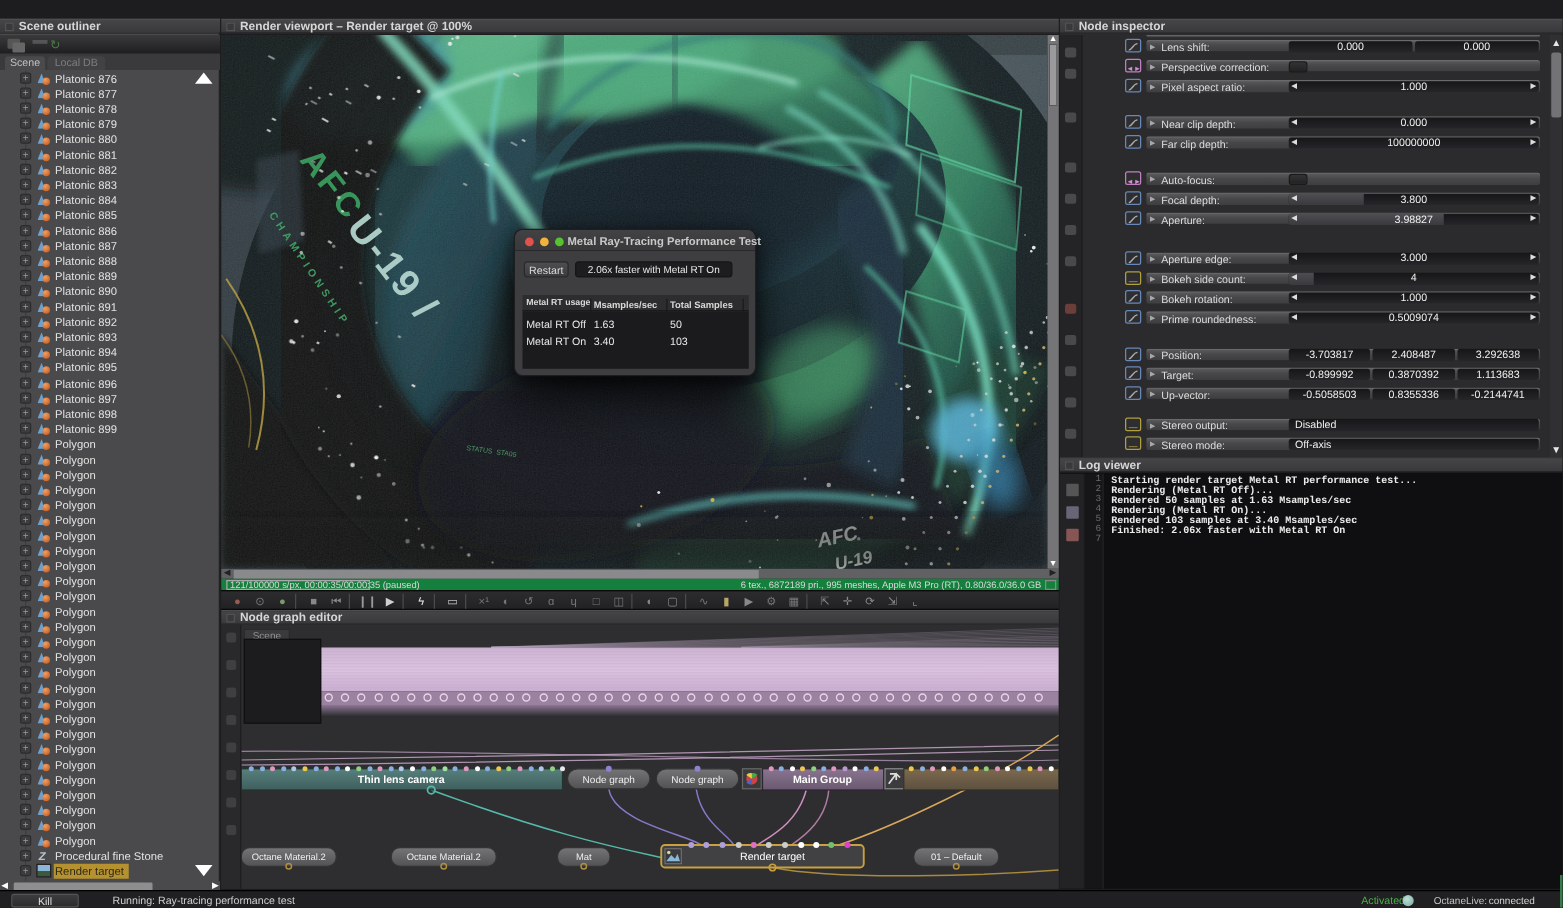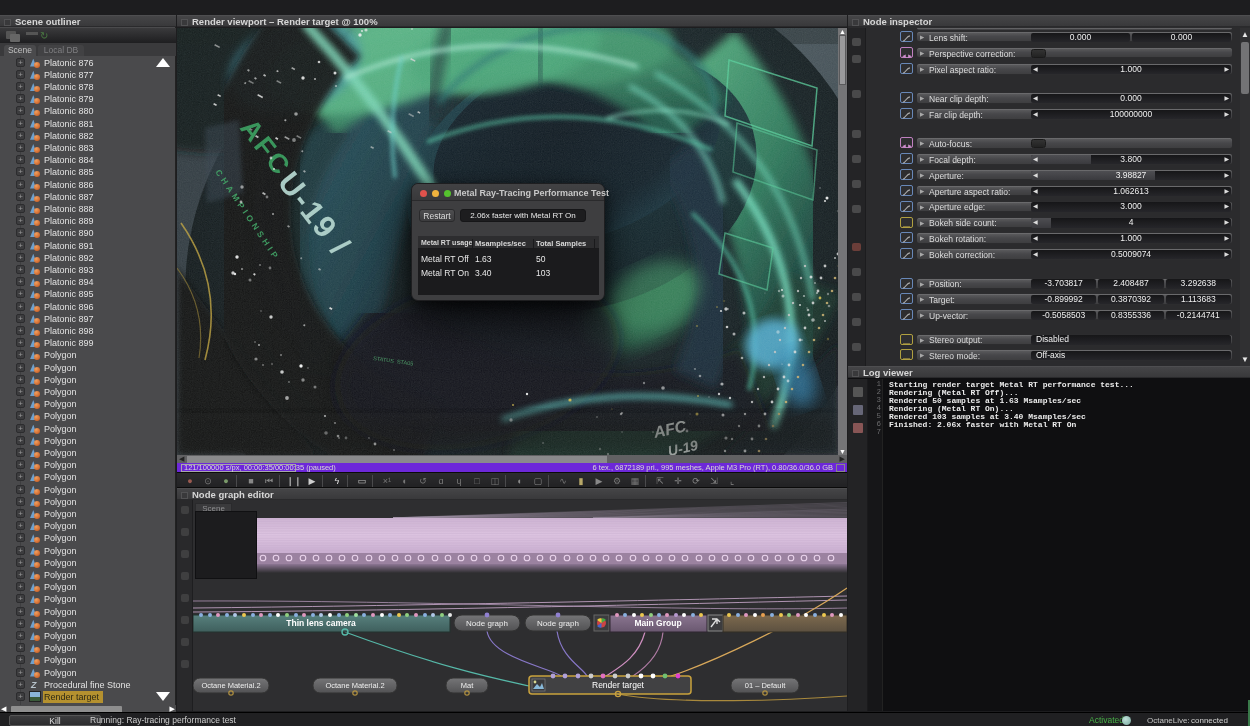--- a/index.html
+++ b/index.html
@@ -37,21 +37,21 @@
 #outl-hscroll { position:absolute; left:0; top:690px; width:176px; height:8px; background:#4a4a4c; }
 #outl-hscroll .thumb { position:absolute; left:11px; top:0.5px; width:111px; height:7px; background:#8e8e8e; border-radius:1px; }
 .scar { position:absolute; top:0; font-size:7px; color:#fff; line-height:8px; }
 
 
 #vp-img { position:absolute; left:177px; top:28px; width:661px; height:427px; }
 #vp-vscroll { position:absolute; left:838px; top:28px; width:9px; height:427px; background:#757577; }
 #vp-vscroll .thumb { position:absolute; left:1px; top:7px; width:7px; height:50px; background:#9a9a9c; border:1px solid #5a5a5c; }
 #vp-hscroll { position:absolute; left:177px; top:455px; width:670px; height:8px; background:#616163; }
 #vp-hscroll .thumb { position:absolute; left:10px; top:0.5px; width:420px; height:7px; background:#8a8a8c; }
-#vp-status { position:absolute; left:177px; top:463px; width:670px; height:9px; background:#6d28d9; color:#d8d8d8; font-size:7.5px; line-height:9px; }
+#vp-status { position:absolute; left:177px; top:463px; width:670px; height:9px; background:#15803d; color:#d8d8d8; font-size:7.5px; line-height:9px; }
 #vp-status .box { position:absolute; left:4px; top:0.5px; width:115px; height:8px; border:1px solid #a8a8a8; }
 #vp-status .t1 { position:absolute; left:7px; top:0; white-space:nowrap; }
 #vp-status .t2 { position:absolute; right:14px; top:0; white-space:nowrap; }
 #vp-status .box2 { position:absolute; right:2px; top:0.5px; width:9px; height:8px; border:1px solid #888; }
 #vp-toolbar { position:absolute; left:177px; top:472px; width:670px; height:16px; background:linear-gradient(#2c2c2e,#222224); border-top:1px solid #0a0a0a; border-bottom:1px solid #0a0a0a; }
 .tic { position:absolute; top:2px; width:16px; height:12px; font-size:9px; line-height:12px; text-align:center; }
 .tsep { position:absolute; top:2px; width:1px; height:12px; background:#4a4a4c; }
 
 
 #ng-head { left:177px; top:488px; width:670px; }
@@ -103,21 +103,21 @@
 #dlg-restart { position:absolute; left:7px; top:25px; width:36px; height:13px; background:linear-gradient(#4e4e50,#3c3c3e); border:1px solid #2a2a2c; border-radius:3px; color:#dcdcdc; font-size:8.5px; text-align:center; line-height:12px; }
 #dlg-result { position:absolute; left:48px; top:25px; width:126px; height:13px; background:#1d1d1f; border:1px solid #161618; border-radius:3px; color:#e8e8e8; font-size:8px; text-align:center; line-height:12px; }
 #dlg-tblh { position:absolute; left:6px; top:52px; width:181px; height:13px; background:#2d2d2f; border-bottom:1px solid #1a1a1c; }
 #dlg-tblh span { position:absolute; top:2.5px; font-size:7.5px; font-weight:bold; color:#d8d8d8; white-space:nowrap; }
 #dlg-tblb { position:absolute; left:6px; top:65px; width:181px; height:46px; background:#1b1b1d; }
 #dlg-tblb span { position:absolute; font-size:8.5px; color:#e8e8e8; white-space:nowrap; }
 .vsep { position:absolute; top:0; width:1px; height:13px; background:#1a1a1c; }
 
 
 #botbar { position:absolute; left:0; top:712px; width:1250px; height:14px; background:#202022; border-top:1px solid #000; }
-#kill { position:absolute; left:9px; top:1.5px; width:92px; height:11px; background:linear-gradient(#3c3c3e,#2c2c2e); border:1px solid #555; border-radius:2px; color:#ddd; font-size:8.5px; text-align:center; line-height:10px; }
+#kill { position:absolute; left:9px; top:1.5px; width:54px; height:11px; background:linear-gradient(#3c3c3e,#2c2c2e); border:1px solid #555; border-radius:2px; color:#ddd; font-size:8.5px; text-align:center; line-height:10px; }
 #running { position:absolute; left:90px; top:2px; font-size:8.5px; color:#cfcfcf; }
 #activated { position:absolute; left:1089px; top:2px; font-size:8.5px; color:#48b048; }
 #globe { position:absolute; left:1122px; top:2.5px; width:9px; height:9px; border-radius:50%; background:radial-gradient(circle at 40% 35%, #bfe0d8, #76a89e); }
 #olive { position:absolute; left:1147px; top:2.5px; font-size:8px; color:#c4c4c4; }
 #conn { position:absolute; left:1191px; top:2.5px; font-size:8px; color:#d4d4d4; }
 #greenline { position:absolute; left:1248px; top:700px; width:2px; height:26px; background:#3a7a4a; }
 </style></head>
 <body>
 <div id="root">
 
@@ -1165,34 +1165,20 @@
           <span class="tri">▶</span>
           <span class="ilbl">Aperture:</span>
           <span class="slider">
             <span class="sfill" style="width:62%"></span>
             <span class="arl">◀</span>
             <span class="sval">3.98827</span>
             <span class="arr">▶</span>
           </span>
         </span>
       </div>
-<div class="irow" style="top:169.8px">
-        <span class="icb"><svg viewBox="0 0 10 8" width="9" height="7">
-            <path d="M1 7 C4 7 5 1 9 1" stroke="#aaa" fill="none" stroke-width="1.3"></path>
-          </svg></span>
-        <span class="pill">
-          <span class="tri">▶</span>
-          <span class="ilbl">Aperture aspect ratio:</span>
-          <span class="slider">
-            <span class="arl">◀</span>
-            <span class="sval">1.062613</span>
-            <span class="arr">▶</span>
-          </span>
-        </span>
-      </div>
 <div class="irow" style="top:185.6px">
         <span class="icb"><svg viewBox="0 0 10 8" width="9" height="7">
             <path d="M1 7 C4 7 5 1 9 1" stroke="#aaa" fill="none" stroke-width="1.3"></path>
           </svg></span>
         <span class="pill">
           <span class="tri">▶</span>
           <span class="ilbl">Aperture edge:</span>
           <span class="slider">
             <span class="arl">◀</span>
             <span class="sval">3.000</span>
@@ -1226,21 +1212,21 @@
             <span class="arr">▶</span>
           </span>
         </span>
       </div>
 <div class="irow" style="top:233.2px">
         <span class="icb"><svg viewBox="0 0 10 8" width="9" height="7">
             <path d="M1 7 C4 7 5 1 9 1" stroke="#aaa" fill="none" stroke-width="1.3"></path>
           </svg></span>
         <span class="pill">
           <span class="tri">▶</span>
-          <span class="ilbl">Bokeh correction:</span>
+          <span class="ilbl">Prime roundedness:</span>
           <span class="slider">
             <span class="arl">◀</span>
             <span class="sval">0.5009074</span>
             <span class="arr">▶</span>
           </span>
         </span>
       </div>
 <div class="irow" style="top:262.5px">
         <span class="icb"><svg viewBox="0 0 10 8" width="9" height="7">
             <path d="M1 7 C4 7 5 1 9 1" stroke="#aaa" fill="none" stroke-width="1.3"></path>

